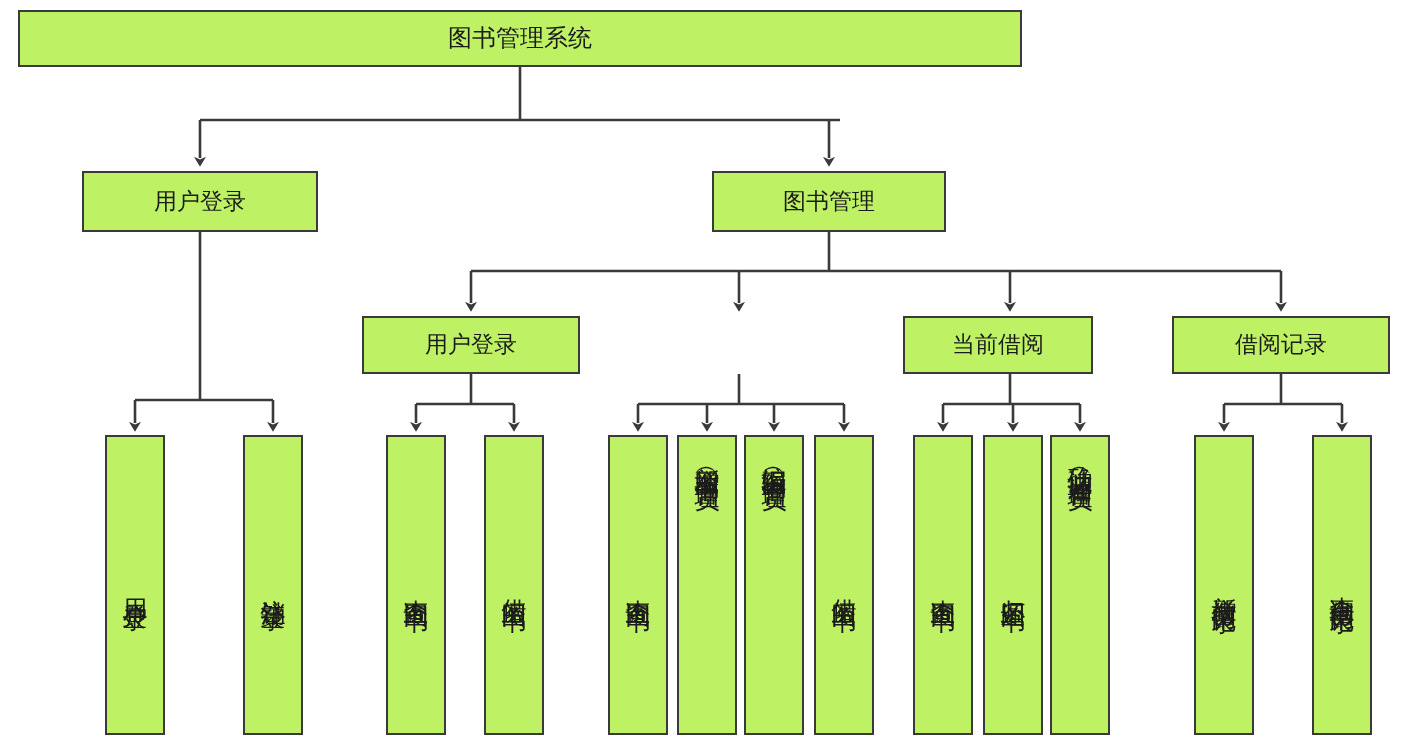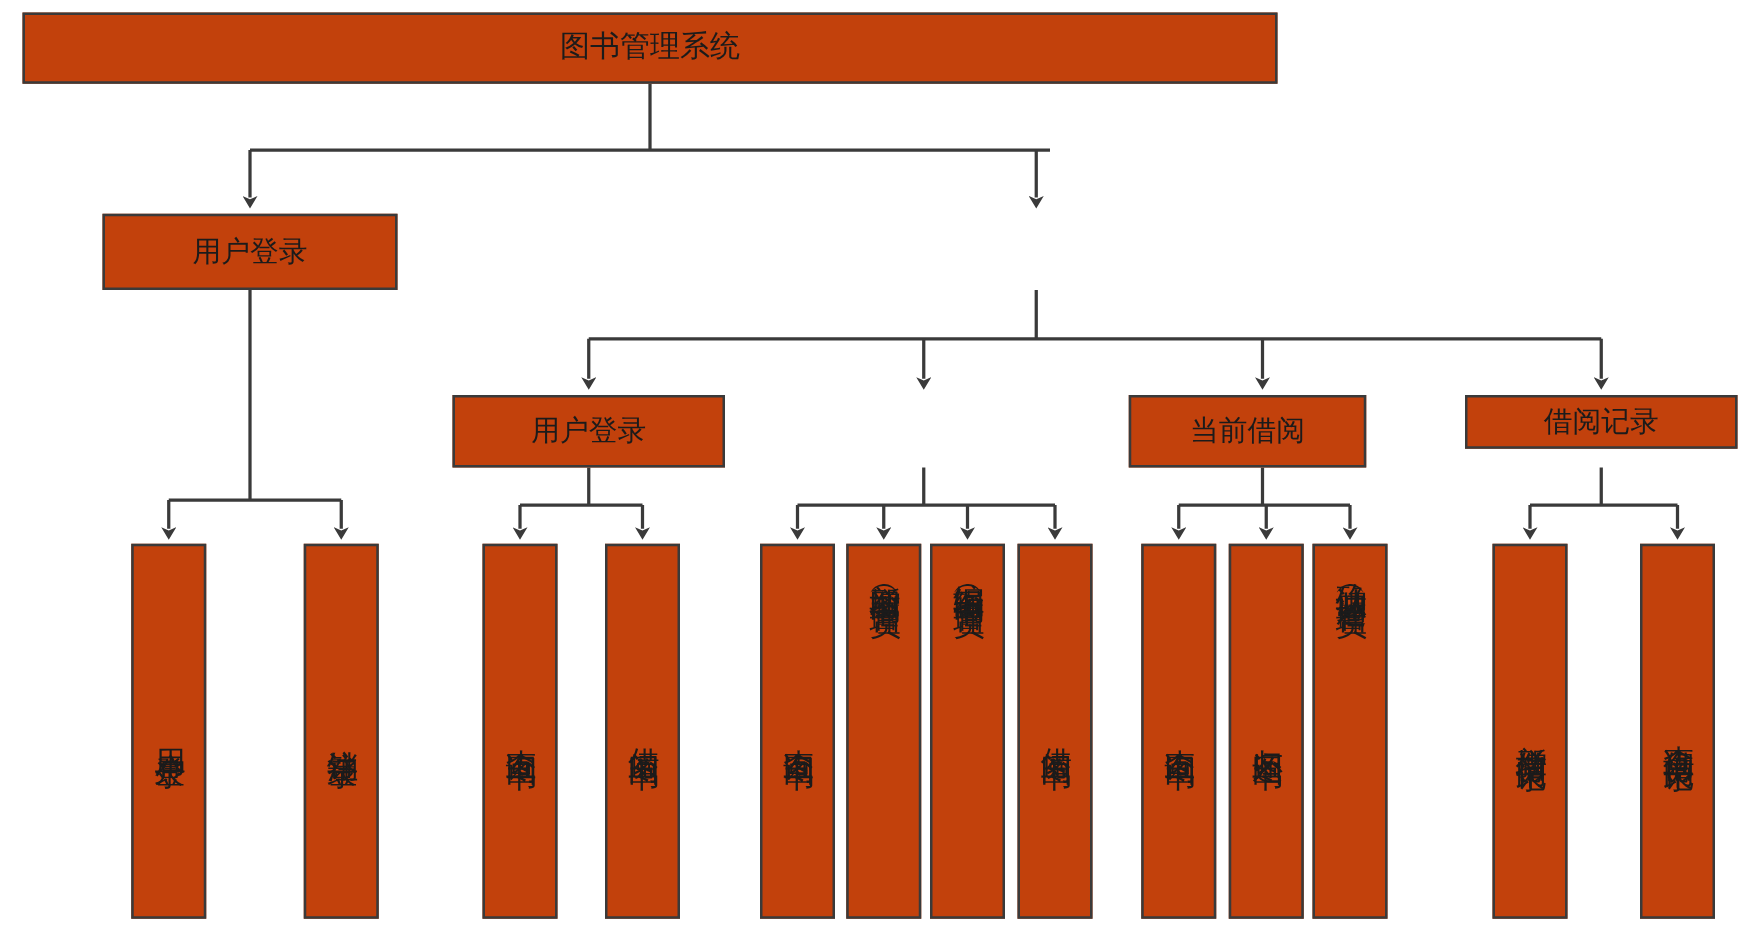--- a/index.html
+++ b/index.html
@@ -21,21 +21,21 @@
     position: absolute;
     left: 0;
     top: 0;
     width: 1405px;
     height: 747px;
     pointer-events: none;
   }
   .node {
     position: absolute;
     box-sizing: border-box;
-    background: #c2410c;
+    background: #bef264;
     border: 2px solid #3a3a3a;
     display: flex;
     align-items: center;
     justify-content: center;
     color: #1b1b1b;
   }
   .node .label {
     text-align: center;
     line-height: 1.12;
     white-space: pre;
@@ -136,28 +136,31 @@
     </g>
   </svg>
 
   <div class="node horizontal root" style="left:18px; top:10px; width:1004px; height:57px;">
     <span class="label">图书管理系统</span>
   </div>
 
   <div class="node horizontal" style="left:82px; top:171px; width:236px; height:61px;">
     <span class="label">用户登录</span>
   </div>
+  <div class="node horizontal" style="left:712px; top:171px; width:234px; height:61px;">
+    <span class="label">图书管理</span>
+  </div>
 
   <div class="node horizontal" style="left:362px; top:316px; width:218px; height:58px;">
     <span class="label">用户登录</span>
   </div>
   <div class="node horizontal" style="left:903px; top:316px; width:190px; height:58px;">
     <span class="label">当前借阅</span>
   </div>
-  <div class="node horizontal" style="left:1172px; top:316px; width:218px; height:43px;">
+  <div class="node horizontal" style="left:1172px; top:316px; width:218px; height:58px;">
     <span class="label">借阅记录</span>
   </div>
 
   <div class="node vertical centered" style="left:105px; top:435px; width:60px; height:300px;">
     <span class="label">用户登录</span>
   </div>
   <div class="node vertical centered" style="left:243px; top:435px; width:60px; height:300px;">
     <span class="label">注销登录</span>
   </div>
 

